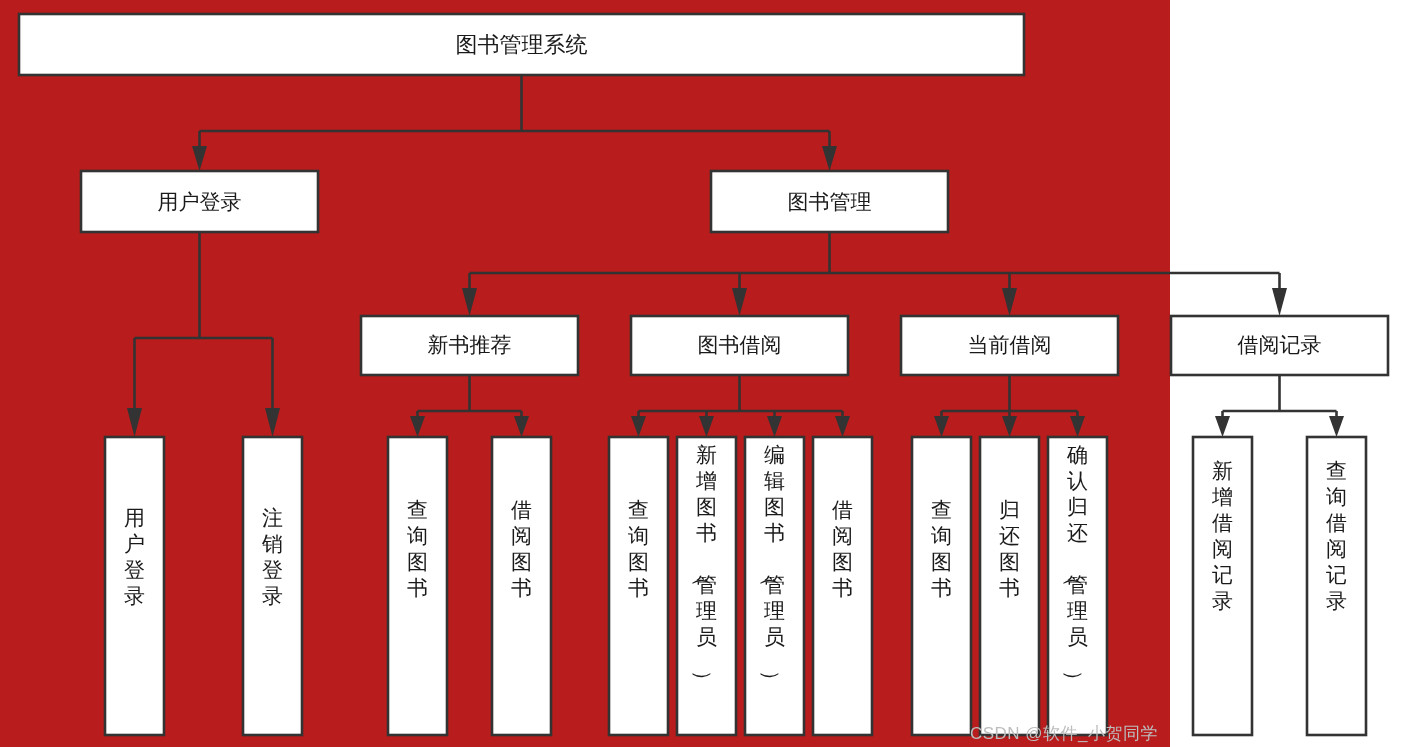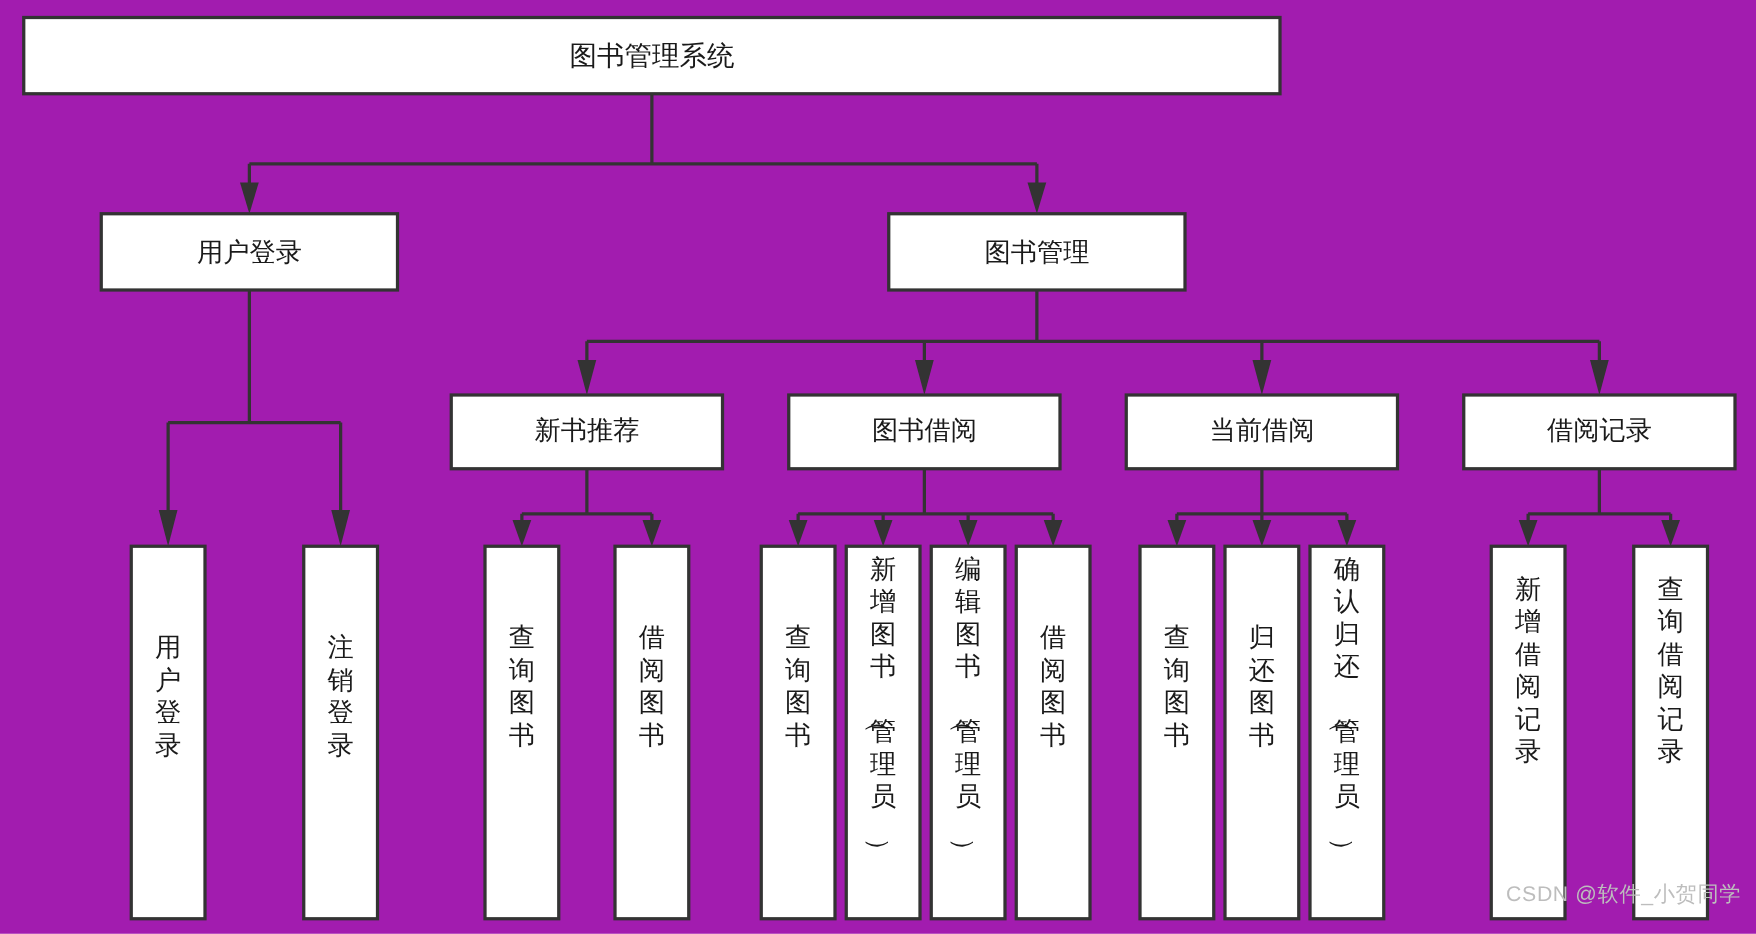--- a/index.html
+++ b/index.html
@@ -8,23 +8,23 @@
     background: #ffffff;
   }
   body {
     width: 1405px;
     height: 747px;
     font-family: "Liberation Sans", sans-serif;
     overflow: hidden;
   }
   #diagram-root {
     position: relative;
-    width: 1405px;
+    width: 1170px;
     height: 747px;
-    background: #a21caf;
+    background: #b91c1c;
   }
   svg#flow-svg {
     position: absolute;
     top: 0;
     left: 0;
     width: 1405px;
     height: 747px;
     display: block;
   }
   .node-box {
@@ -54,21 +54,21 @@
     fill: none;
     stroke-linecap: butt;
   }
   .arrow-head {
     fill: #333333;
     stroke: none;
   }
   .watermark {
     position: absolute;
     right: 12px;
-    bottom: 20px;
+    bottom: 2px;
     color: #bdbdbd;
     font-family: "Liberation Sans", sans-serif;
     font-size: 17px;
     letter-spacing: 0.5px;
     white-space: nowrap;
     user-select: none;
   }
 </style>
 </head>
 <body>

